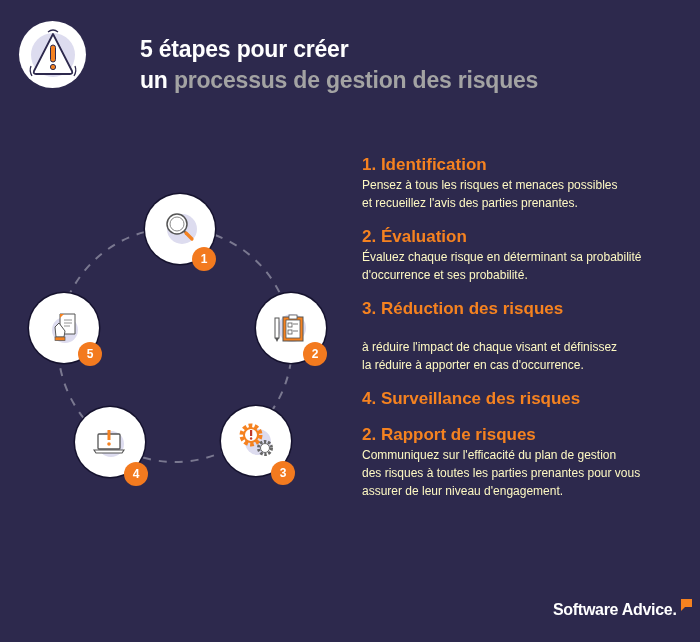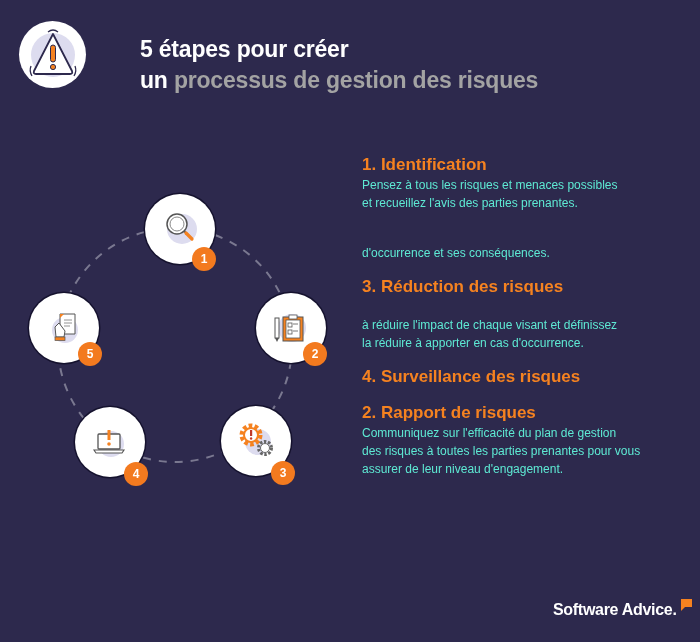--- a/index.html
+++ b/index.html
@@ -13,21 +13,21 @@
   .title .accent { color:#a3a3a3; }
   .ring { position:absolute; left:0; top:0; }
   .node { position:absolute; width:70px; height:70px; border-radius:50%; background:#fff;
           box-shadow:0 0 0 1.5px #15122e; }
   .node svg { position:absolute; left:0; top:0; }
   .badge { position:absolute; width:24px; height:24px; border-radius:50%; background:#f37a1f;
            color:#fff; font-weight:bold; font-size:12px; line-height:24px; text-align:center; }
   .steps { position:absolute; left:362px; top:144px; width:300px;margin-top:10px; }
   .step { margin-bottom:14px; }
   .step h3 { margin:0; color:#f58220; font-size:17px; line-height:22px; font-weight:bold; }
-  .step p { margin:0; font-size:12px; line-height:18px; color:#5eead4; }
+  .step p { margin:0; font-size:12px; line-height:18px; color:#fef9c3; }
   .logo { position:absolute; left:553px; top:601px; font-weight:bold; font-size:16px; letter-spacing:-0.3px;
           color:#fff; }
   .logo .bubble { position:absolute; right:-15px; top:-2px; width:11px; height:8px; background:#f58220; }
   .logo .bubble:after { content:""; position:absolute; left:0; bottom:-4px; border-left:4px solid #f58220;
                         border-bottom:4px solid transparent; }
 </style>
 </head>
 <body>
 
 <div class="hdr-icon">
@@ -121,23 +121,24 @@
 
 <div class="steps">
   <div class="step">
     <h3>1. Identification</h3>
     <p>
       <span>Pensez à tous les risques et menaces possibles</span><br>
       <span>et recueillez l'avis des parties prenantes.</span>
     </p>
   </div>
   <div class="step">
+    <h3>2. Évaluation</h3>
     <p>
-      <br>
-      <span>d'occurrence et ses conséquences.</span>
+      <span>Évaluez chaque risque en déterminant sa probabilité</span><br>
+      <span>d'occurrence et ses probabilité.</span>
     </p>
   </div>
   <div class="step">
     <h3>3. Réduction des risques</h3>
     <p>
       <br>
       <span>à réduire l'impact de chaque visant et définissez</span><br>
       <span>la réduire à apporter en cas d'occurrence.</span>
     </p>
   </div>

